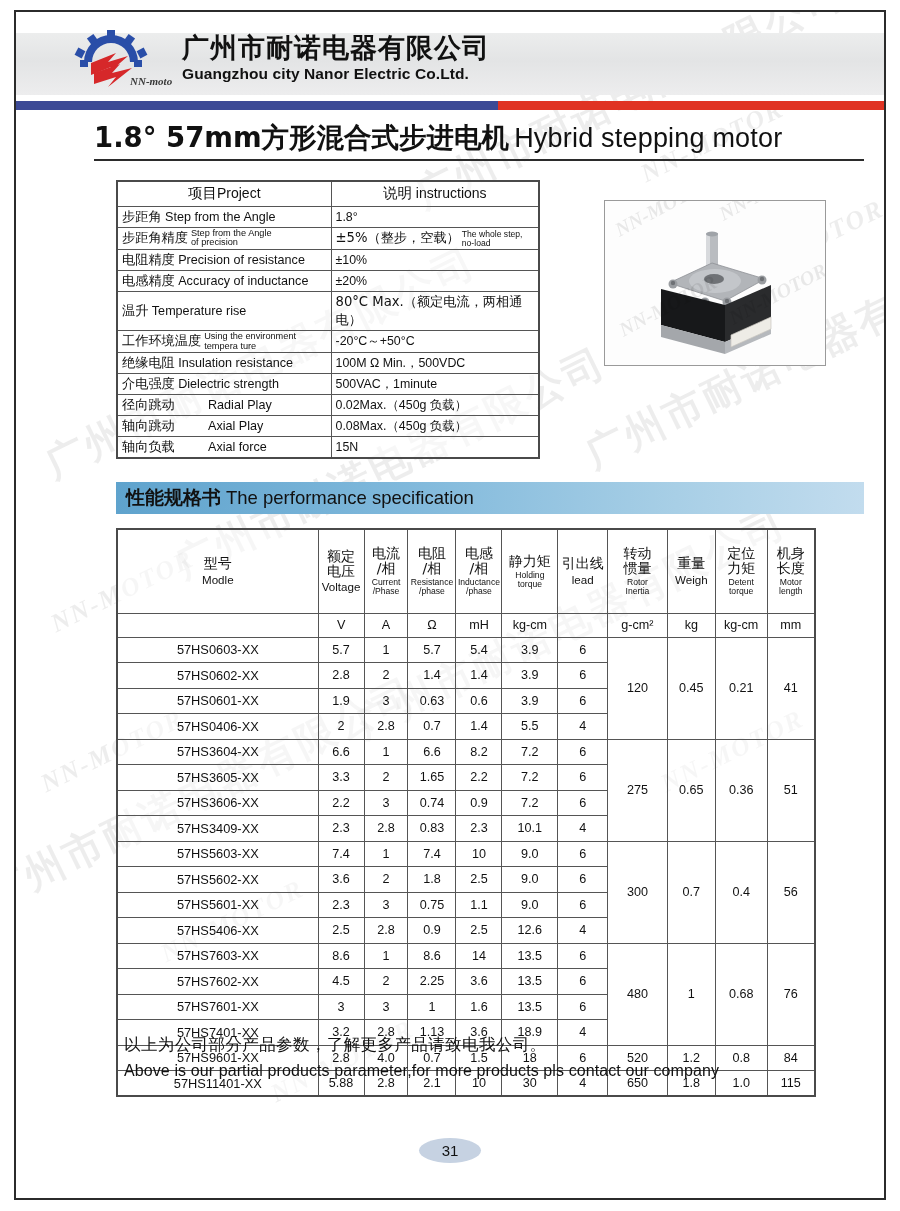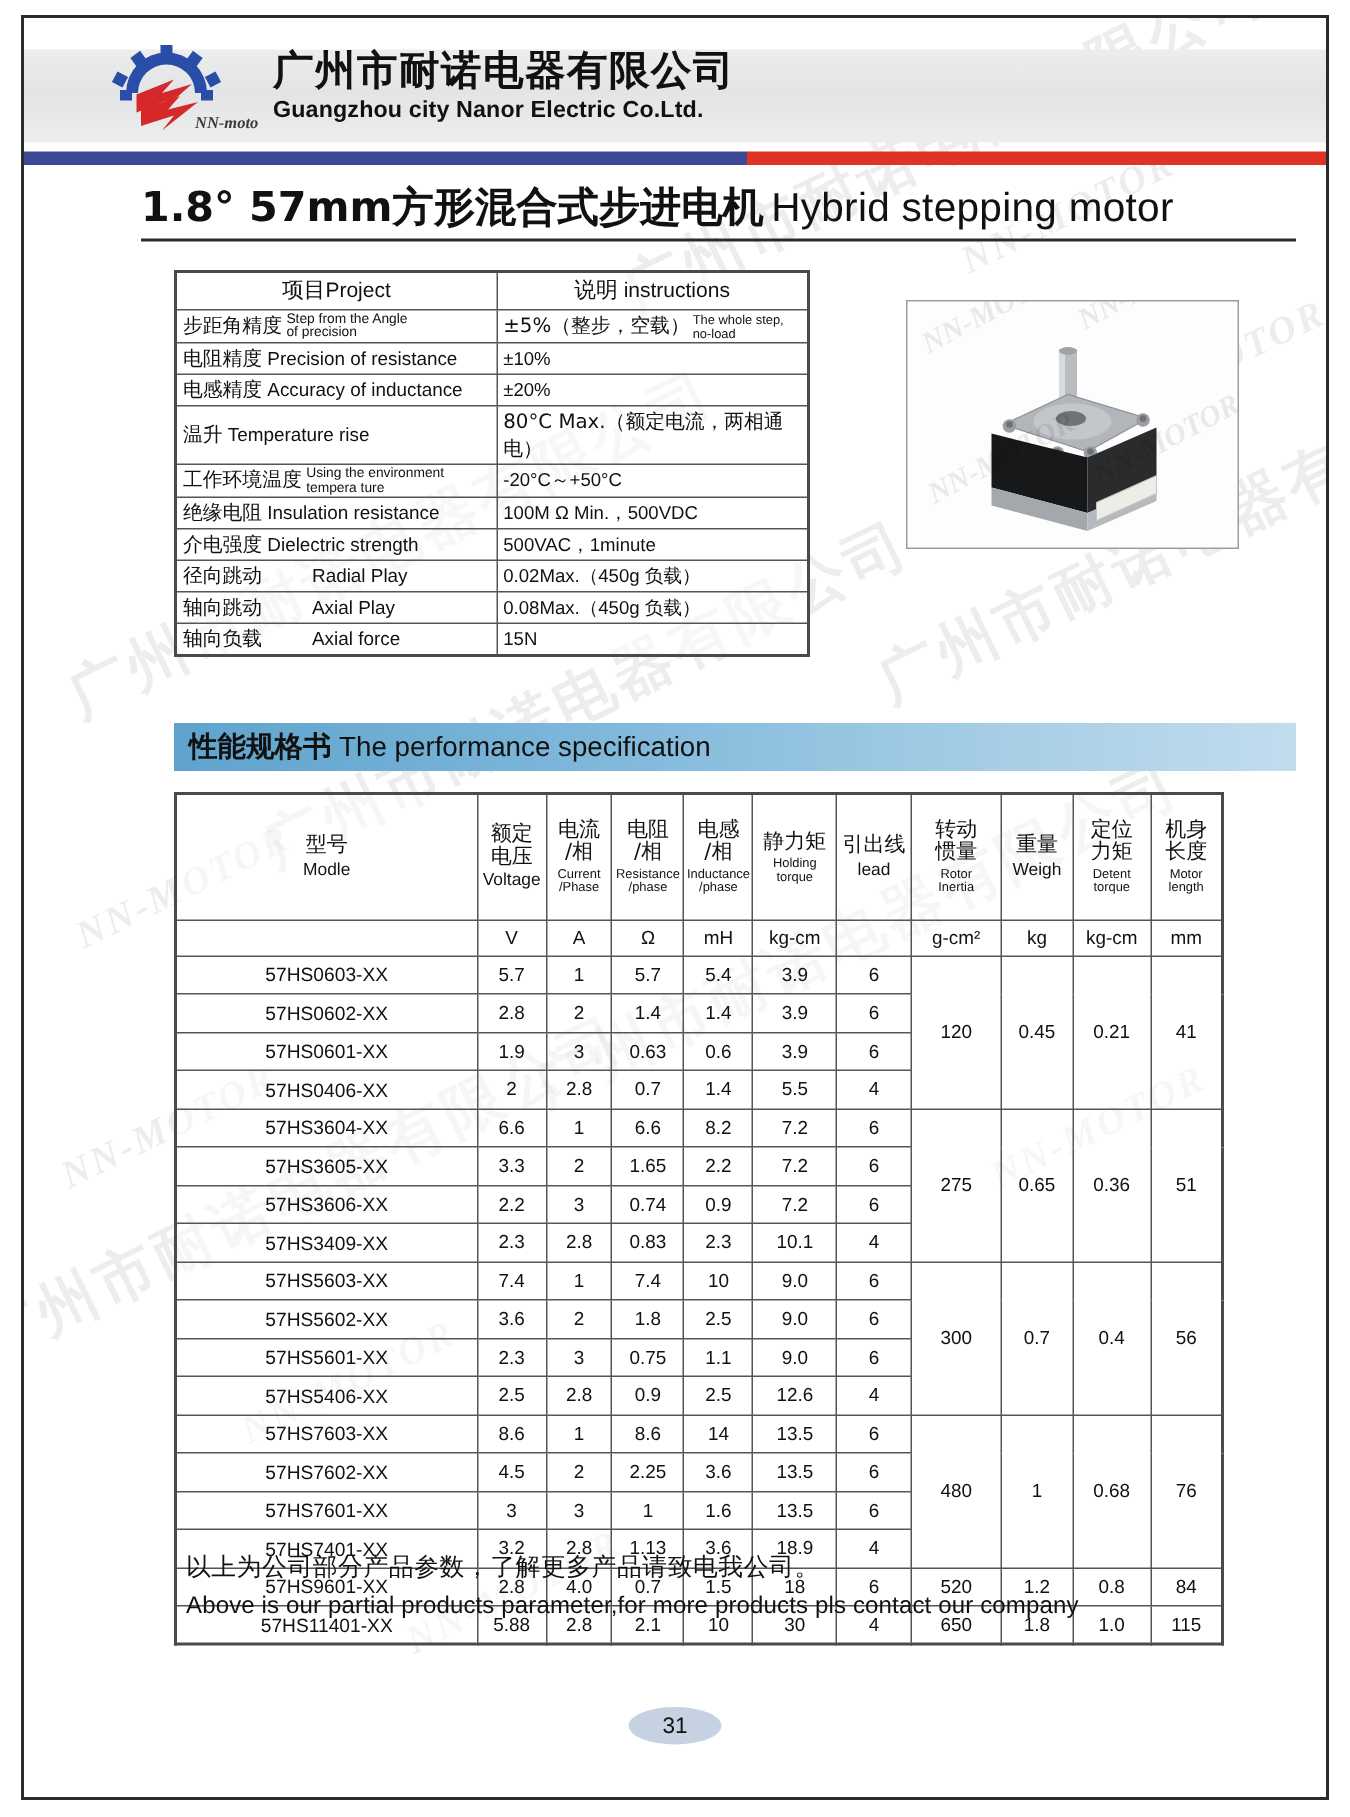--- a/index.html
+++ b/index.html
@@ -385,20 +385,24 @@
     <tbody>
       <tr class="hdr">
         <td class="col-left">
           <span class="cn-lbl">项目</span><span class="en-lbl">Project</span>
         </td>
         <td class="col-right">
           <span class="cn-lbl">说明</span> <span class="en-lbl">instructions</span>
         </td>
       </tr>
 
+      <tr>
+        <td><span class="cn-lbl">步距角</span> <span class="en-lbl">Step from the Angle</span></td>
+        <td>1.8°</td>
+      </tr>
 
       <tr>
         <td><span class="cn-lbl">步距角精度</span><span class="en-small"><span>Step from the Angle</span><br><span>of precision</span></span></td>
         <td><span class="cn-lbl">±5%（整步，空载）</span><span class="en-sup">The whole step,<br>no-load</span></td>
       </tr>
 
       <tr>
         <td><span class="cn-lbl">电阻精度</span> <span class="en-lbl">Precision of resistance</span></td>
         <td>±10%</td>
       </tr>

